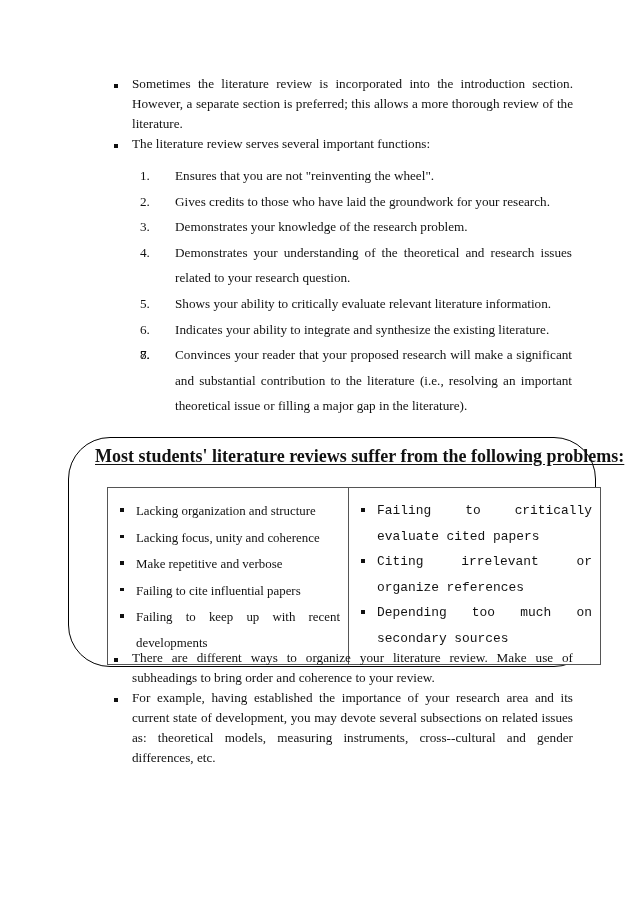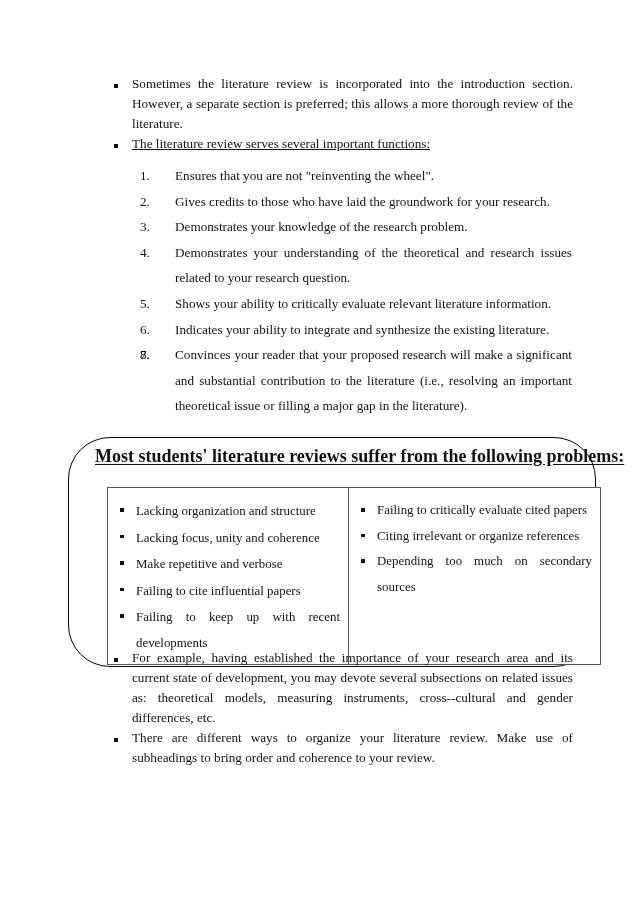--- a/index.html
+++ b/index.html
@@ -127,21 +127,21 @@
     background: #ffffff;
     table-layout: fixed;
   }
   .prob-table td {
     border: 1px solid #555;
     vertical-align: top;
     padding: 10px 8px 8px 8px;
     background: #ffffff;
   }
   .prob-table td.col-left { width: 224px; }
-  .prob-table td.col-right { width: 235px; }
+  .prob-table td.col-right { width: 235px; font-family: Liberation Mono, monospace; }
 
   .cell-list {
     list-style: none;
     margin: 0;
     padding: 0;
   }
   .cell-item {
     position: relative;
     padding-left: 20px;
     font-size: 12.9px;
@@ -167,21 +167,21 @@
     width: 465px;
   }
   .bottom-bullets .bullet-item {
     padding-left: 24px;
   }
   .bottom-bullets .bullet-item > .sq {
     left: 6px;
     top: 10px;
   }
 
-  .nowrap-last { text-align: center; text-decoration: underline; }
+  .nowrap-last { text-align: center; }
 </style>
 </head>
 <body>
 
 <div class="page">
 
   <ul class="bullet-list level1">
     <li class="bullet-item">
       <span class="sq"></span>
       <span>Sometimes the literature review is incorporated into the introduction section. However, a separate section is preferred; this allows a more thorough review of the literature.</span>
@@ -273,21 +273,21 @@
           </li>
         </ul>
       </td>
     </tr>
   </tbody>
     </table>
 
   <ul class="bullet-list bottom-bullets">
     <li class="bullet-item">
       <span class="sq"></span>
+      <span>There are different ways to organize your literature review. Make use of subheadings to bring order and coherence to your review.</span>
+    </li>
+    <li class="bullet-item">
+      <span class="sq"></span>
       <span>For example, having established the importance of your research area and its current state of development, you may devote several subsections on related issues as: theoretical models, measuring instruments, cross--cultural and gender differences, etc.</span>
     </li>
-    <li class="bullet-item">
-      <span class="sq"></span>
-      <span>There are different ways to organize your literature review. Make use of subheadings to bring order and coherence to your review.</span>
-    </li>
   </ul>
 
 </div>
 
 </body></html>

